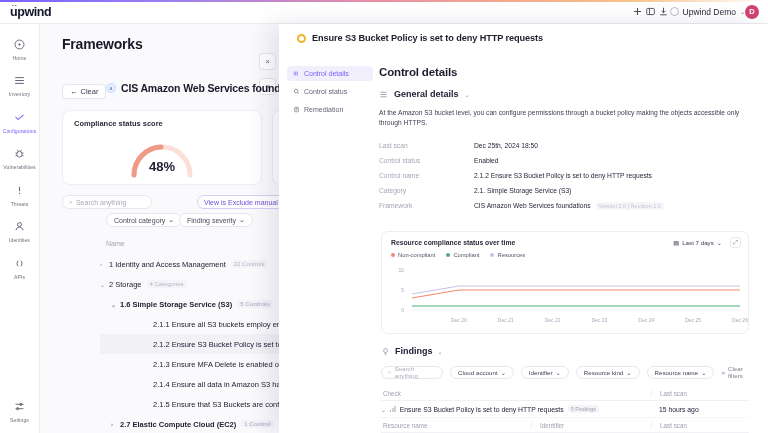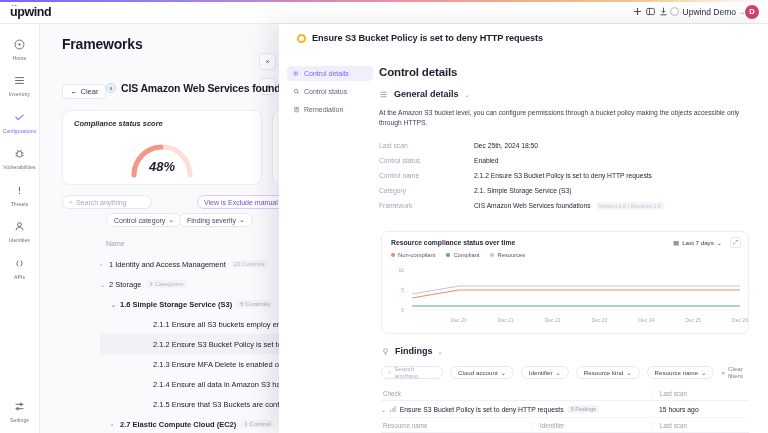--- a/index.html
+++ b/index.html
@@ -71,21 +71,21 @@
   }
   .fw-name { position:absolute; top:58px; left:66px; display:flex; align-items:center; gap:5px;}
   .fw-badge { width:10px;height:10px;border-radius:50%;background:#e8f0fe;border:1px solid #c7dafc;
     display:flex;align-items:center;justify-content:center;font-size:5px;color:#4a6fa5;}
   .fw-name-txt { font-size:10.5px; font-weight:700; color:#181829; letter-spacing:-0.15px;}
   .fw-ver { position:absolute; top:62px; left:254px; font-size:6px; color:#c9c9d6;}
 
   .card {
     position:absolute; background:#fff; border:1px solid #ededf3; border-radius:8px;
   }
-  #scoreCard { top:86px; left:22px; width:200px; height:75px;font-style:italic; }
+  #scoreCard { top:86px; left:22px; width:200px; height:75px; }
   .card-h { position:absolute; top:8px; left:11px; font-size:7.5px; font-weight:700; color:#2a2a3b;}
   .gauge { position:absolute; top:22px; left:50%; transform:translateX(-50%); width:72px; height:46px;}
   .gauge svg { width:72px; height:46px; }
   .gauge-val { position:absolute; top:26px; left:0; width:72px; text-align:center; font-size:13px; font-weight:700; color:#222235;}
   #sideCard { top:86px; left:232px; width:120px; height:75px; }
   .sc-line { position:absolute; left:12px; font-size:7px; color:#c4c4d2;}
 
   .searchbox {
     position:absolute; top:171px; left:22px; width:90px; height:14px;
     border:1px solid #e6e6ee; border-radius:9px; background:#fff;

